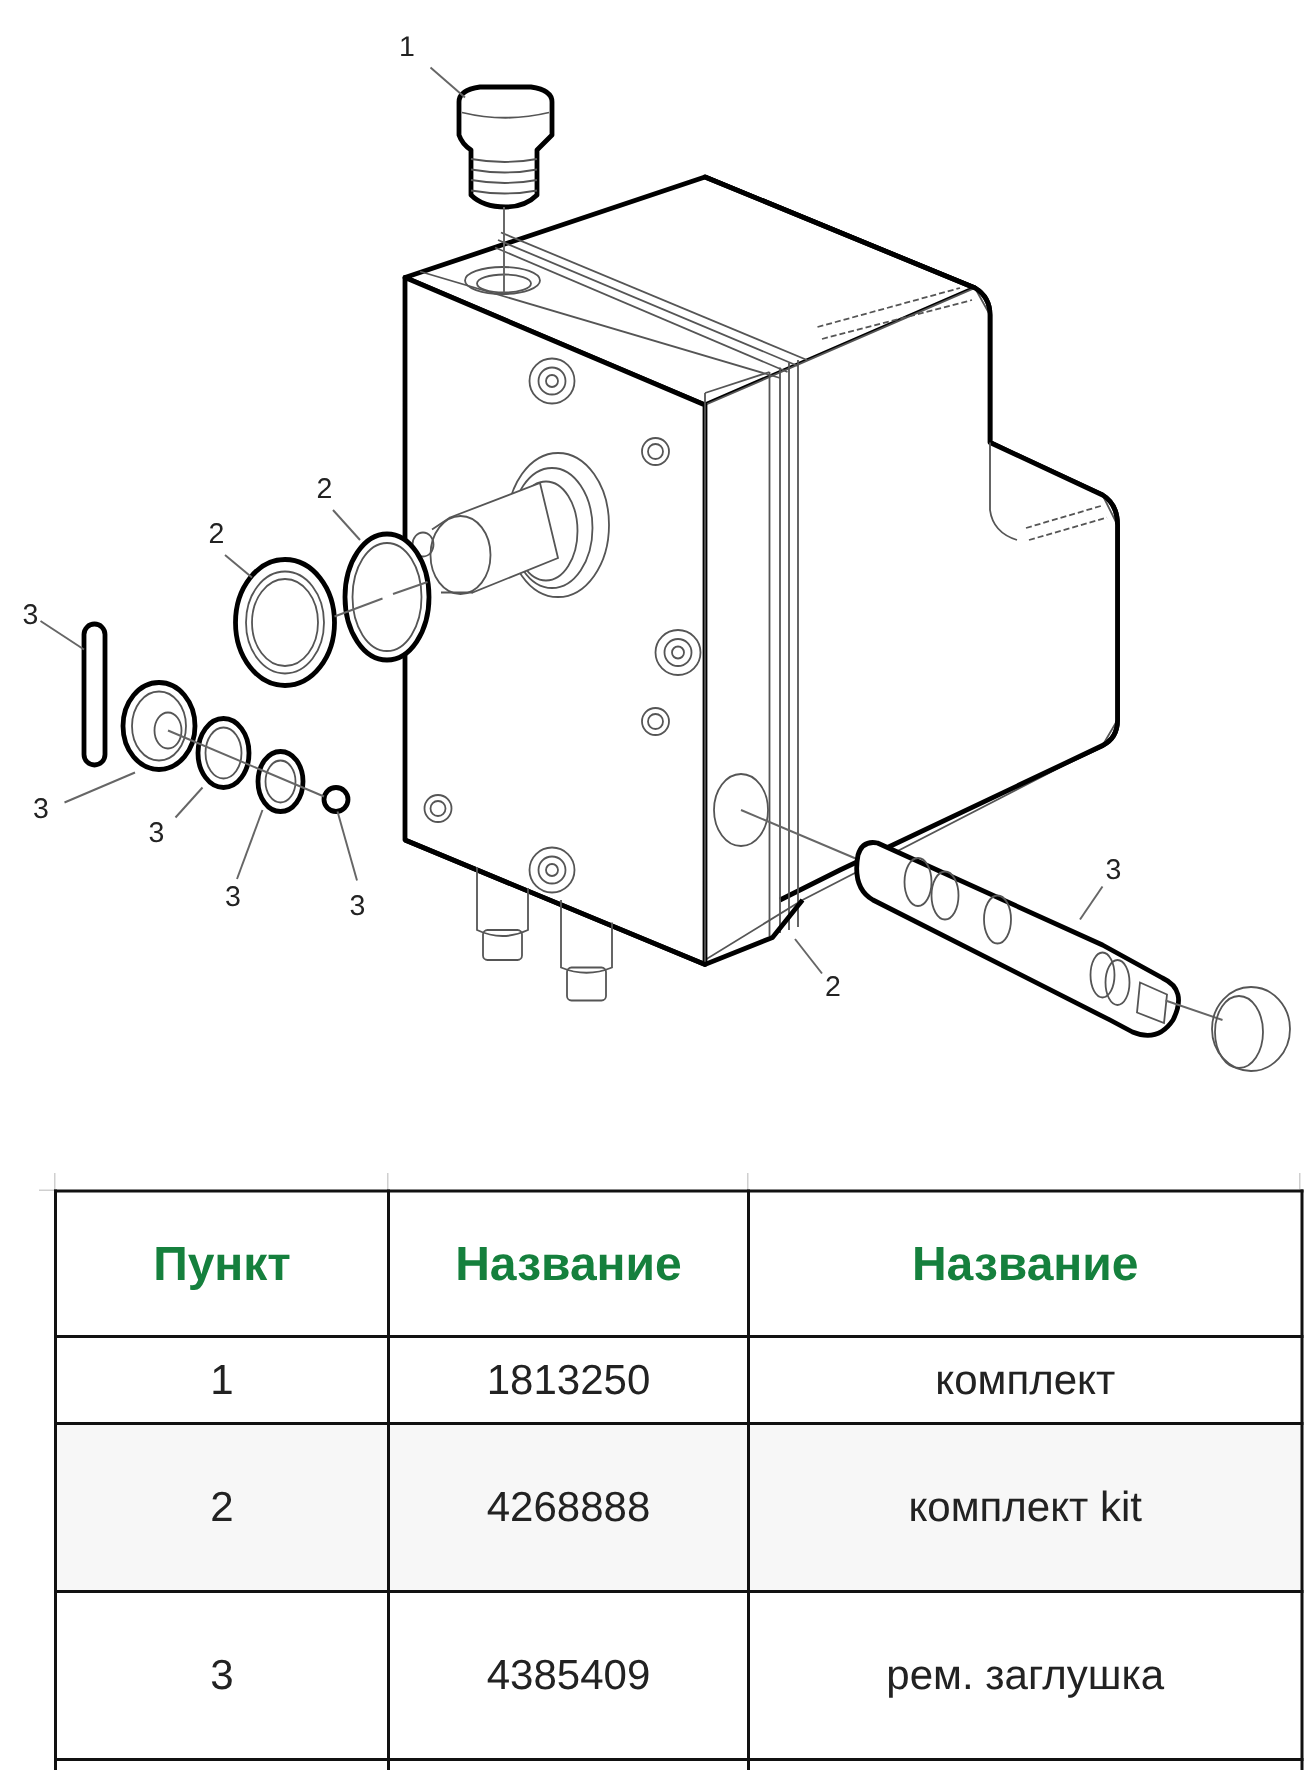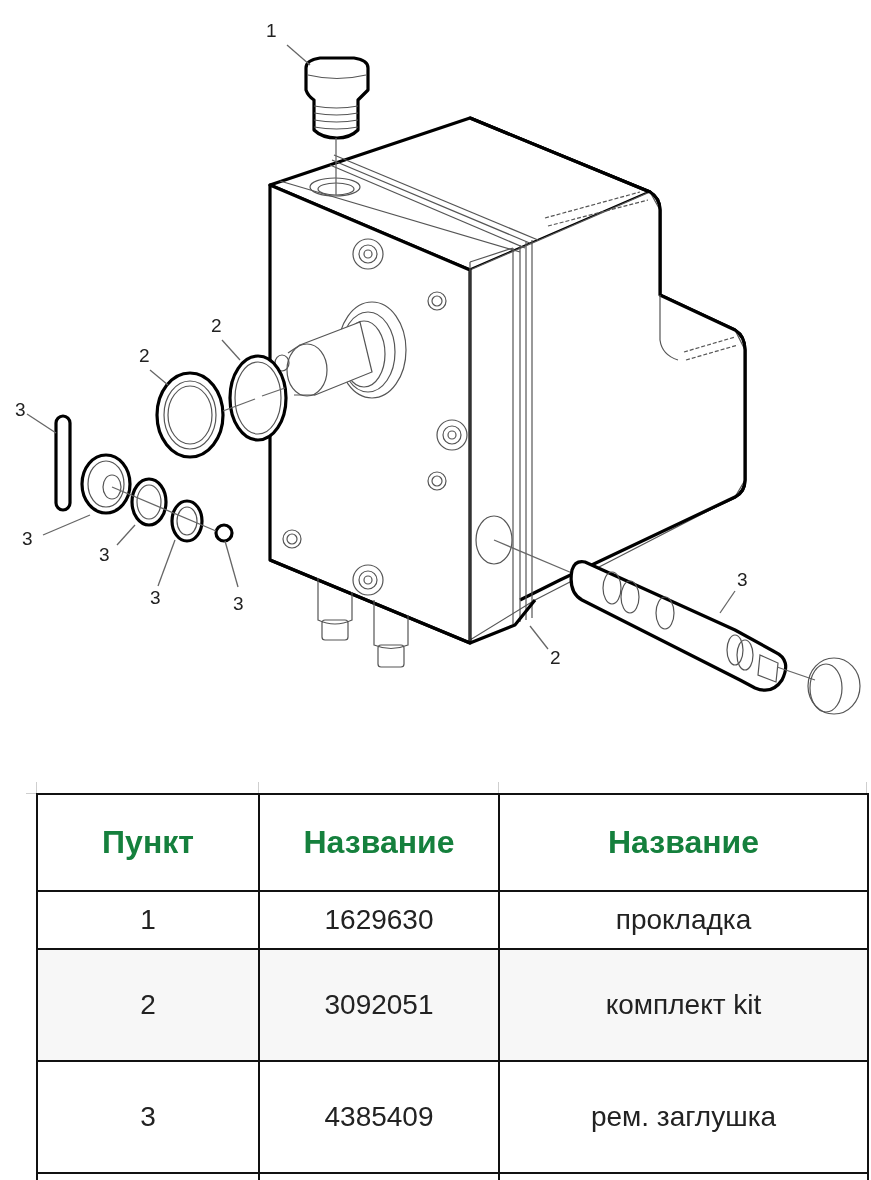--- a/index.html
+++ b/index.html
@@ -190,26 +190,26 @@
   <thead>
     <tr>
       <th>Пункт</th>
       <th>Название</th>
       <th>Название</th>
     </tr>
   </thead>
   <tbody>
     <tr class="r1">
       <td>1</td>
-      <td>1629630</td>
-      <td>прокладка</td>
+      <td>1813250</td>
+      <td>комплект</td>
     </tr>
     <tr class="r2">
       <td>2</td>
-      <td>3092051</td>
+      <td>4268888</td>
       <td>комплект kit</td>
     </tr>
     <tr class="r3">
       <td>3</td>
       <td>4385409</td>
       <td>рем. заглушка</td>
     </tr>
     <tr class="r4">
       <td></td>
       <td></td>

